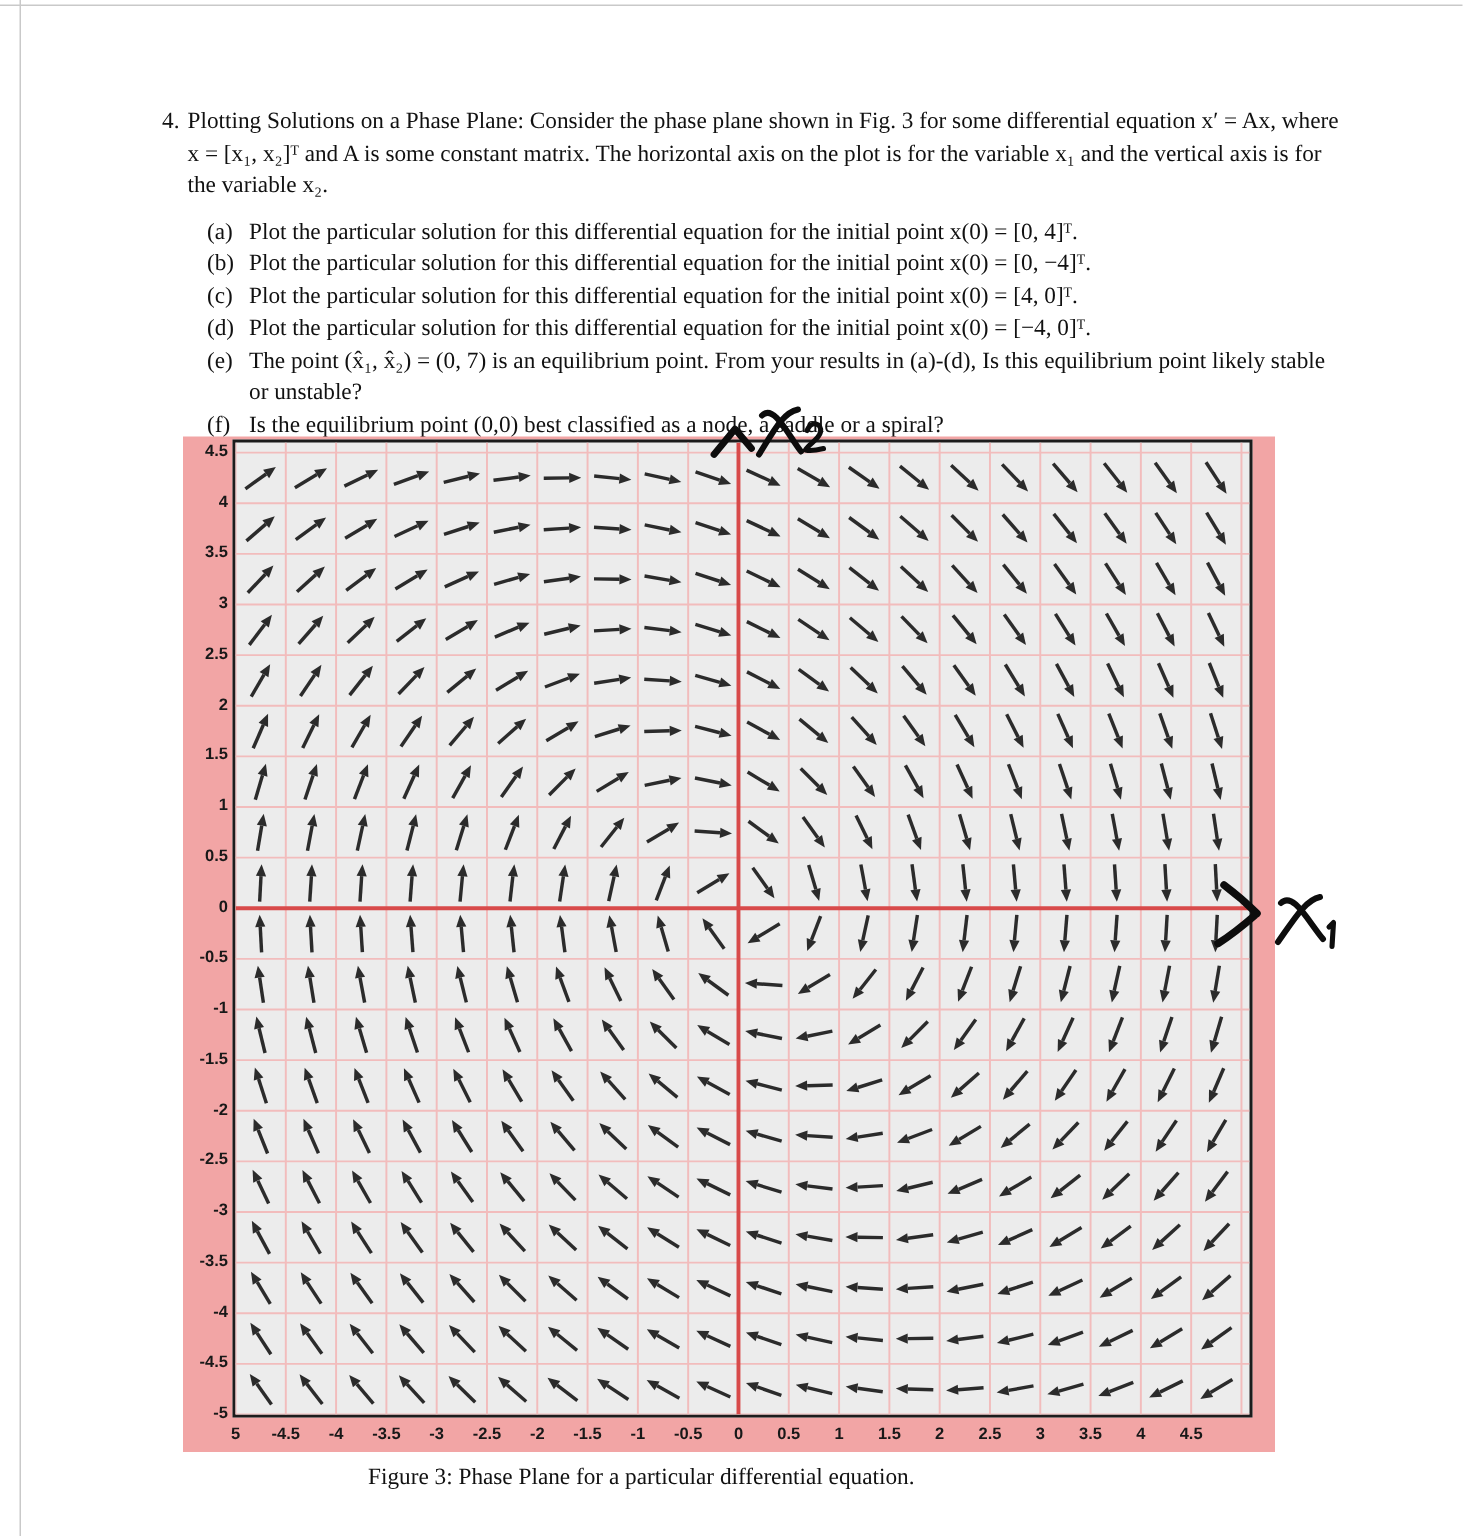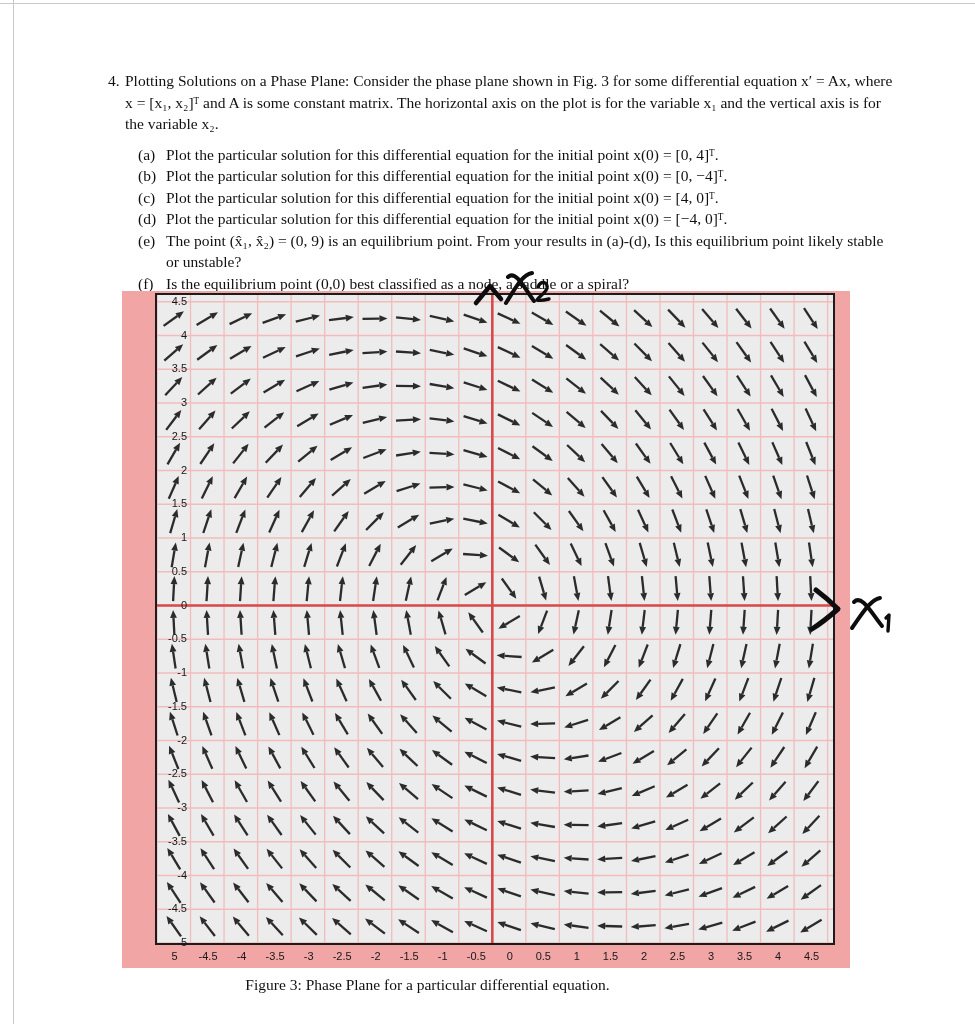--- a/index.html
+++ b/index.html
@@ -22,21 +22,21 @@
   .pitem{display:flex;margin-left:30px;}
   .pitem .plabel{width:28px;flex:0 0 28px;}
   .pitem .ptext{flex:1;}
 
   
   #figure{position:absolute;left:122px;top:291px;width:728px;height:677px;}
   #figure-bg{position:absolute;inset:0;}
   #plot-box{position:absolute;left:33px;top:2px;width:676px;height:648px;border:2px solid #1c1c1c;box-sizing:content-box;}
   #quiver-svg{display:block;}
   .tick{position:absolute;font-family:"Liberation Sans","DejaVu Sans",sans-serif;
-        font-size:11px;font-weight:400;color:#181818;white-space:nowrap;padding-left:35px;}
+        font-size:11px;font-weight:700;color:#181818;white-space:nowrap;}
   .xtick{transform:translateX(-50%);}
   .ytick{text-align:right;width:30px;}
 
   
   .ann{position:absolute;z-index:5;}
   #ann-x2{left:468px;top:261px;}
   #ann-x1{left:800px;top:578px;}
 
   #caption{position:absolute;left:0;top:976px;width:855px;text-align:center;font-size:15.5px;}
 </style>
@@ -62,21 +62,21 @@
     <div class="pitem">
       <span class="plabel">(c)</span>
       <span class="ptext">Plot the particular solution for this differential equation for the initial point x(0) = [4, 0]ᵀ.</span>
     </div>
     <div class="pitem">
       <span class="plabel">(d)</span>
       <span class="ptext">Plot the particular solution for this differential equation for the initial point x(0) = [−4, 0]ᵀ.</span>
     </div>
     <div class="pitem">
       <span class="plabel">(e)</span>
-      <span class="ptext">The point (x̂₁, x̂₂) = (0, 9) is an equilibrium point. From your results in (a)-(d), Is this equilibrium point likely stable or unstable?</span>
+      <span class="ptext">The point (x̂₁, x̂₂) = (0, 7) is an equilibrium point. From your results in (a)-(d), Is this equilibrium point likely stable or unstable?</span>
     </div>
     <div class="pitem">
       <span class="plabel">(f)</span>
       <span class="ptext">Is the equilibrium point (0,0) best classified as a node, a saddle or a spiral?</span>
     </div>
   </div>
 </div>
 
 <div id="figure">
   <div id="figure-bg" style="background: rgb(242, 165, 165);"></div>

